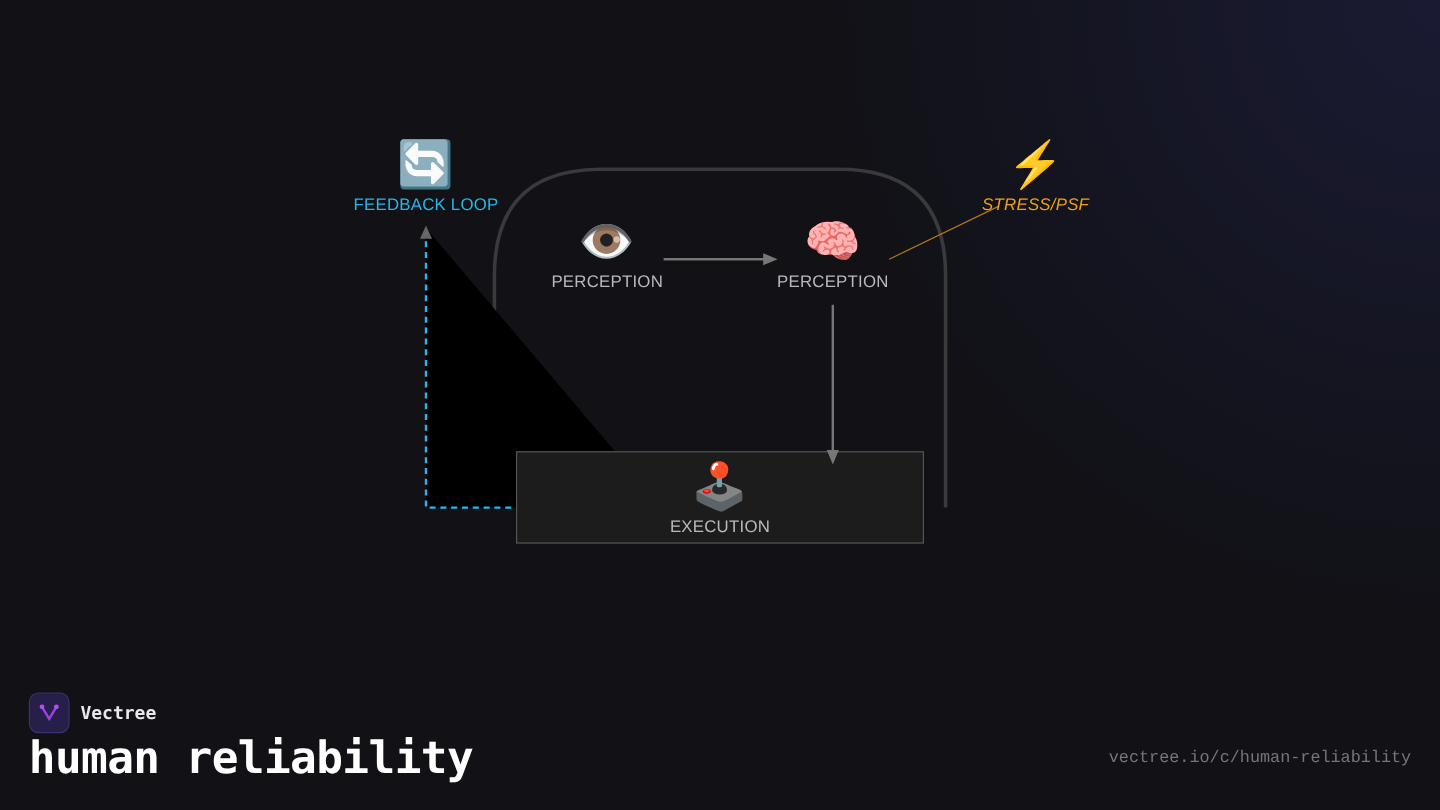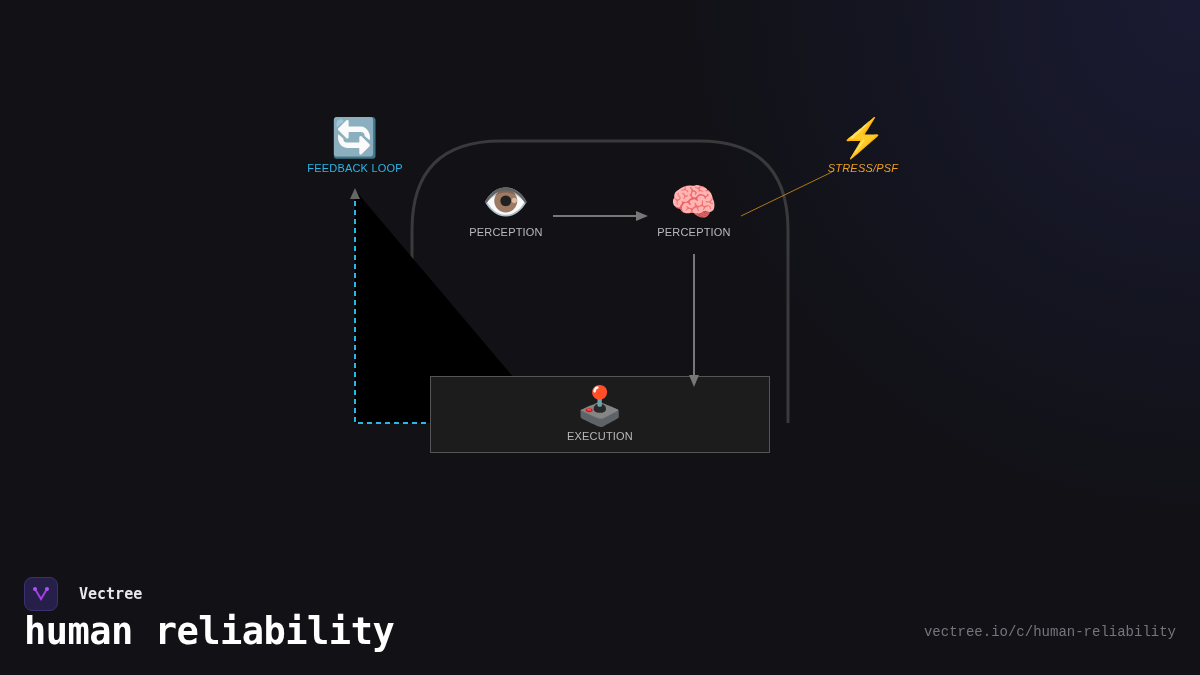--- a/index.html
+++ b/index.html
@@ -9,30 +9,30 @@
       font-family: "Liberation Sans", sans-serif;
     }
     .bg-glow {
       position: absolute; inset: 0;
       background: radial-gradient(ellipse 520px 520px at 1200px 0px, #1a1b33 0%, rgba(26,27,51,0.6) 40%, rgba(17,17,22,0) 100%);
       pointer-events: none;
     }
     svg.diagram { position: absolute; left: 0; top: 0; }
     .node { position: absolute; text-align: center; transform: translateX(-50%); }
     .node .icon { font-size: 38px; line-height: 44px; display: block; }
-    .node .label { font-size: 11px; letter-spacing: 0.2px; display: block; margin-top: 2px; white-space: nowrap; }
+    .node .label { font-size: 14px; letter-spacing: 0.2px; display: block; margin-top: 2px; white-space: nowrap; }
     .lbl-gray { color: #b9b9bd; text-align: right; }
     .lbl-blue { color: #29b6e8; }
     .lbl-orange { color: #f0a020; font-style: italic; }
     .exec-box {
       position: absolute; left: 430px; top: 376px; width: 338px; height: 75px;
       background: #1c1c1c; border: 1px solid #555;
     }
     .brand {
-      position: absolute; left: 24px; top: 577px; display: flex; align-items: center; gap: 21px;
+      position: absolute; left: 24px; top: 577px; display: flex; align-items: center; gap: 9px;
     }
     .brand-logo {
       width: 32px; height: 32px; border-radius: 8px; background: #251f4a;
       border: 1px solid #3a3270; display: flex; align-items: center; justify-content: center;
     }
     .brand-name { color: #e8e8ec; font-family: "DejaVu Sans Mono", monospace; font-size: 15px; font-weight: bold; }
     .title {
       position: absolute; left: 24px; top: 610px; color: #ffffff;
       font-family: "DejaVu Sans Mono", monospace; font-size: 37px; font-weight: bold; letter-spacing: -0.5px;
     }

